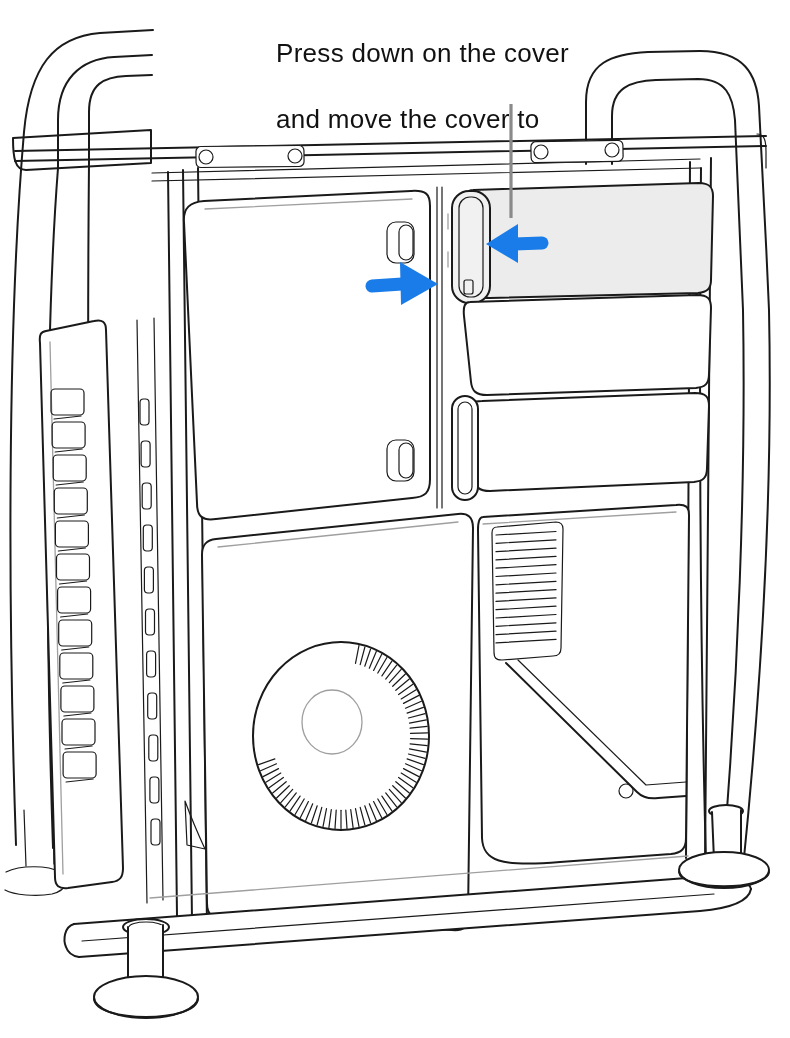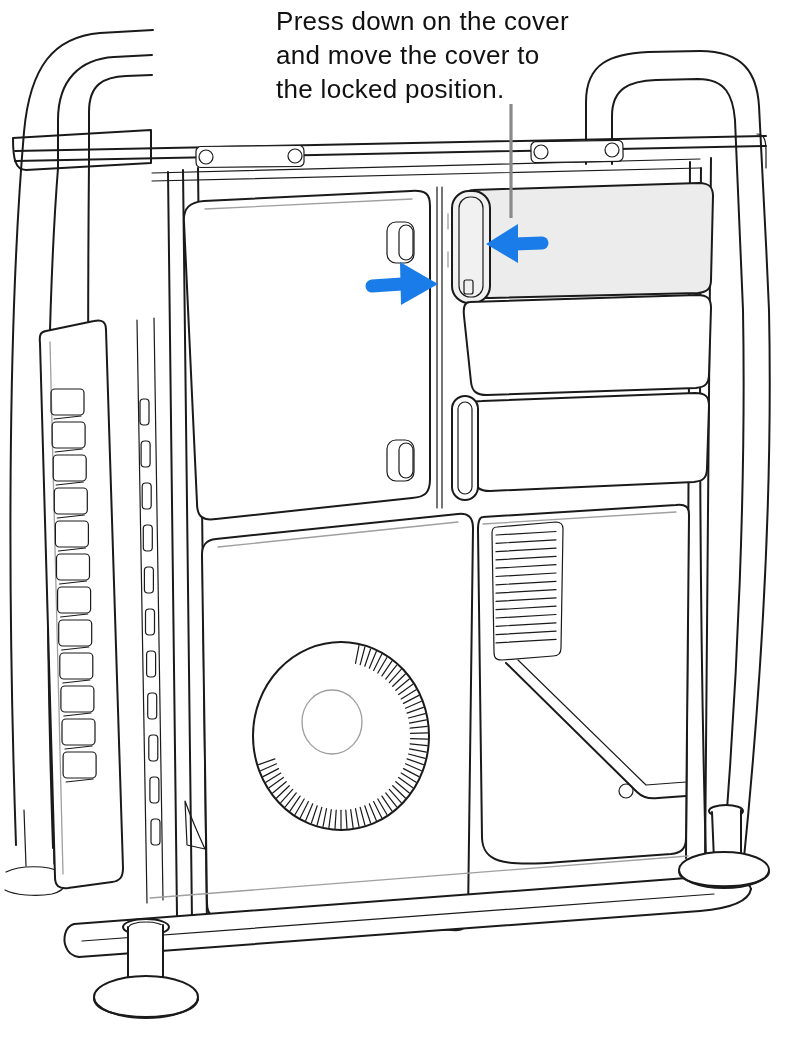--- a/index.html
+++ b/index.html
@@ -6,21 +6,21 @@
     --outline:#1a1a1a;
     --accent:#1a7ce8;
     --panel-gray:#ececec;
     --leader-gray:#8a8a8a;
   }
   html,body{margin:0;padding:0;background:#fff;}
   .screen{position:relative;width:790px;height:1038px;background:#fff;overflow:hidden;
           font-family:"Liberation Sans",sans-serif;}
   .caption{position:absolute;left:276px;top:4px;color:#111;font-size:26px;line-height:1.31;
            letter-spacing:.3px;}
-  .caption span{display:block;white-space:nowrap;}
+  .caption span{display:block;white-space:nowrap;margin-top:32px;}
   svg{position:absolute;left:0;top:0;}
   .ln{fill:none;stroke:var(--outline);stroke-width:2;stroke-linecap:round;stroke-linejoin:round;}
   .thin{fill:none;stroke:var(--outline);stroke-width:1.2;stroke-linecap:round;stroke-linejoin:round;}
   .lt{fill:none;stroke:#9f9f9f;stroke-width:1.3;stroke-linecap:round;}
   .fillw{fill:#fff;}
   .fillg{fill:var(--panel-gray);}
   .fillsoft{fill:#f1f1f1;}
   .acc{fill:var(--accent);stroke:none;}
   .accln{stroke:var(--accent);stroke-width:13;stroke-linecap:round;fill:none;}
   .leader{stroke:var(--leader-gray);stroke-width:3.2;fill:none;}
@@ -295,15 +295,14 @@
     </g>
     <g>
       <path class="accln" d="M542,243 L514,244"></path>
       <path class="acc" d="M518,224 L486,244 L518,263 Z"></path>
     </g>
   </svg>
 
   <div class="caption">
     <span>Press down on the cover</span>
     <span>and move the cover to</span>
-    <span>the locked position.</span>
   </div>
 </div>
 
 </body></html>

